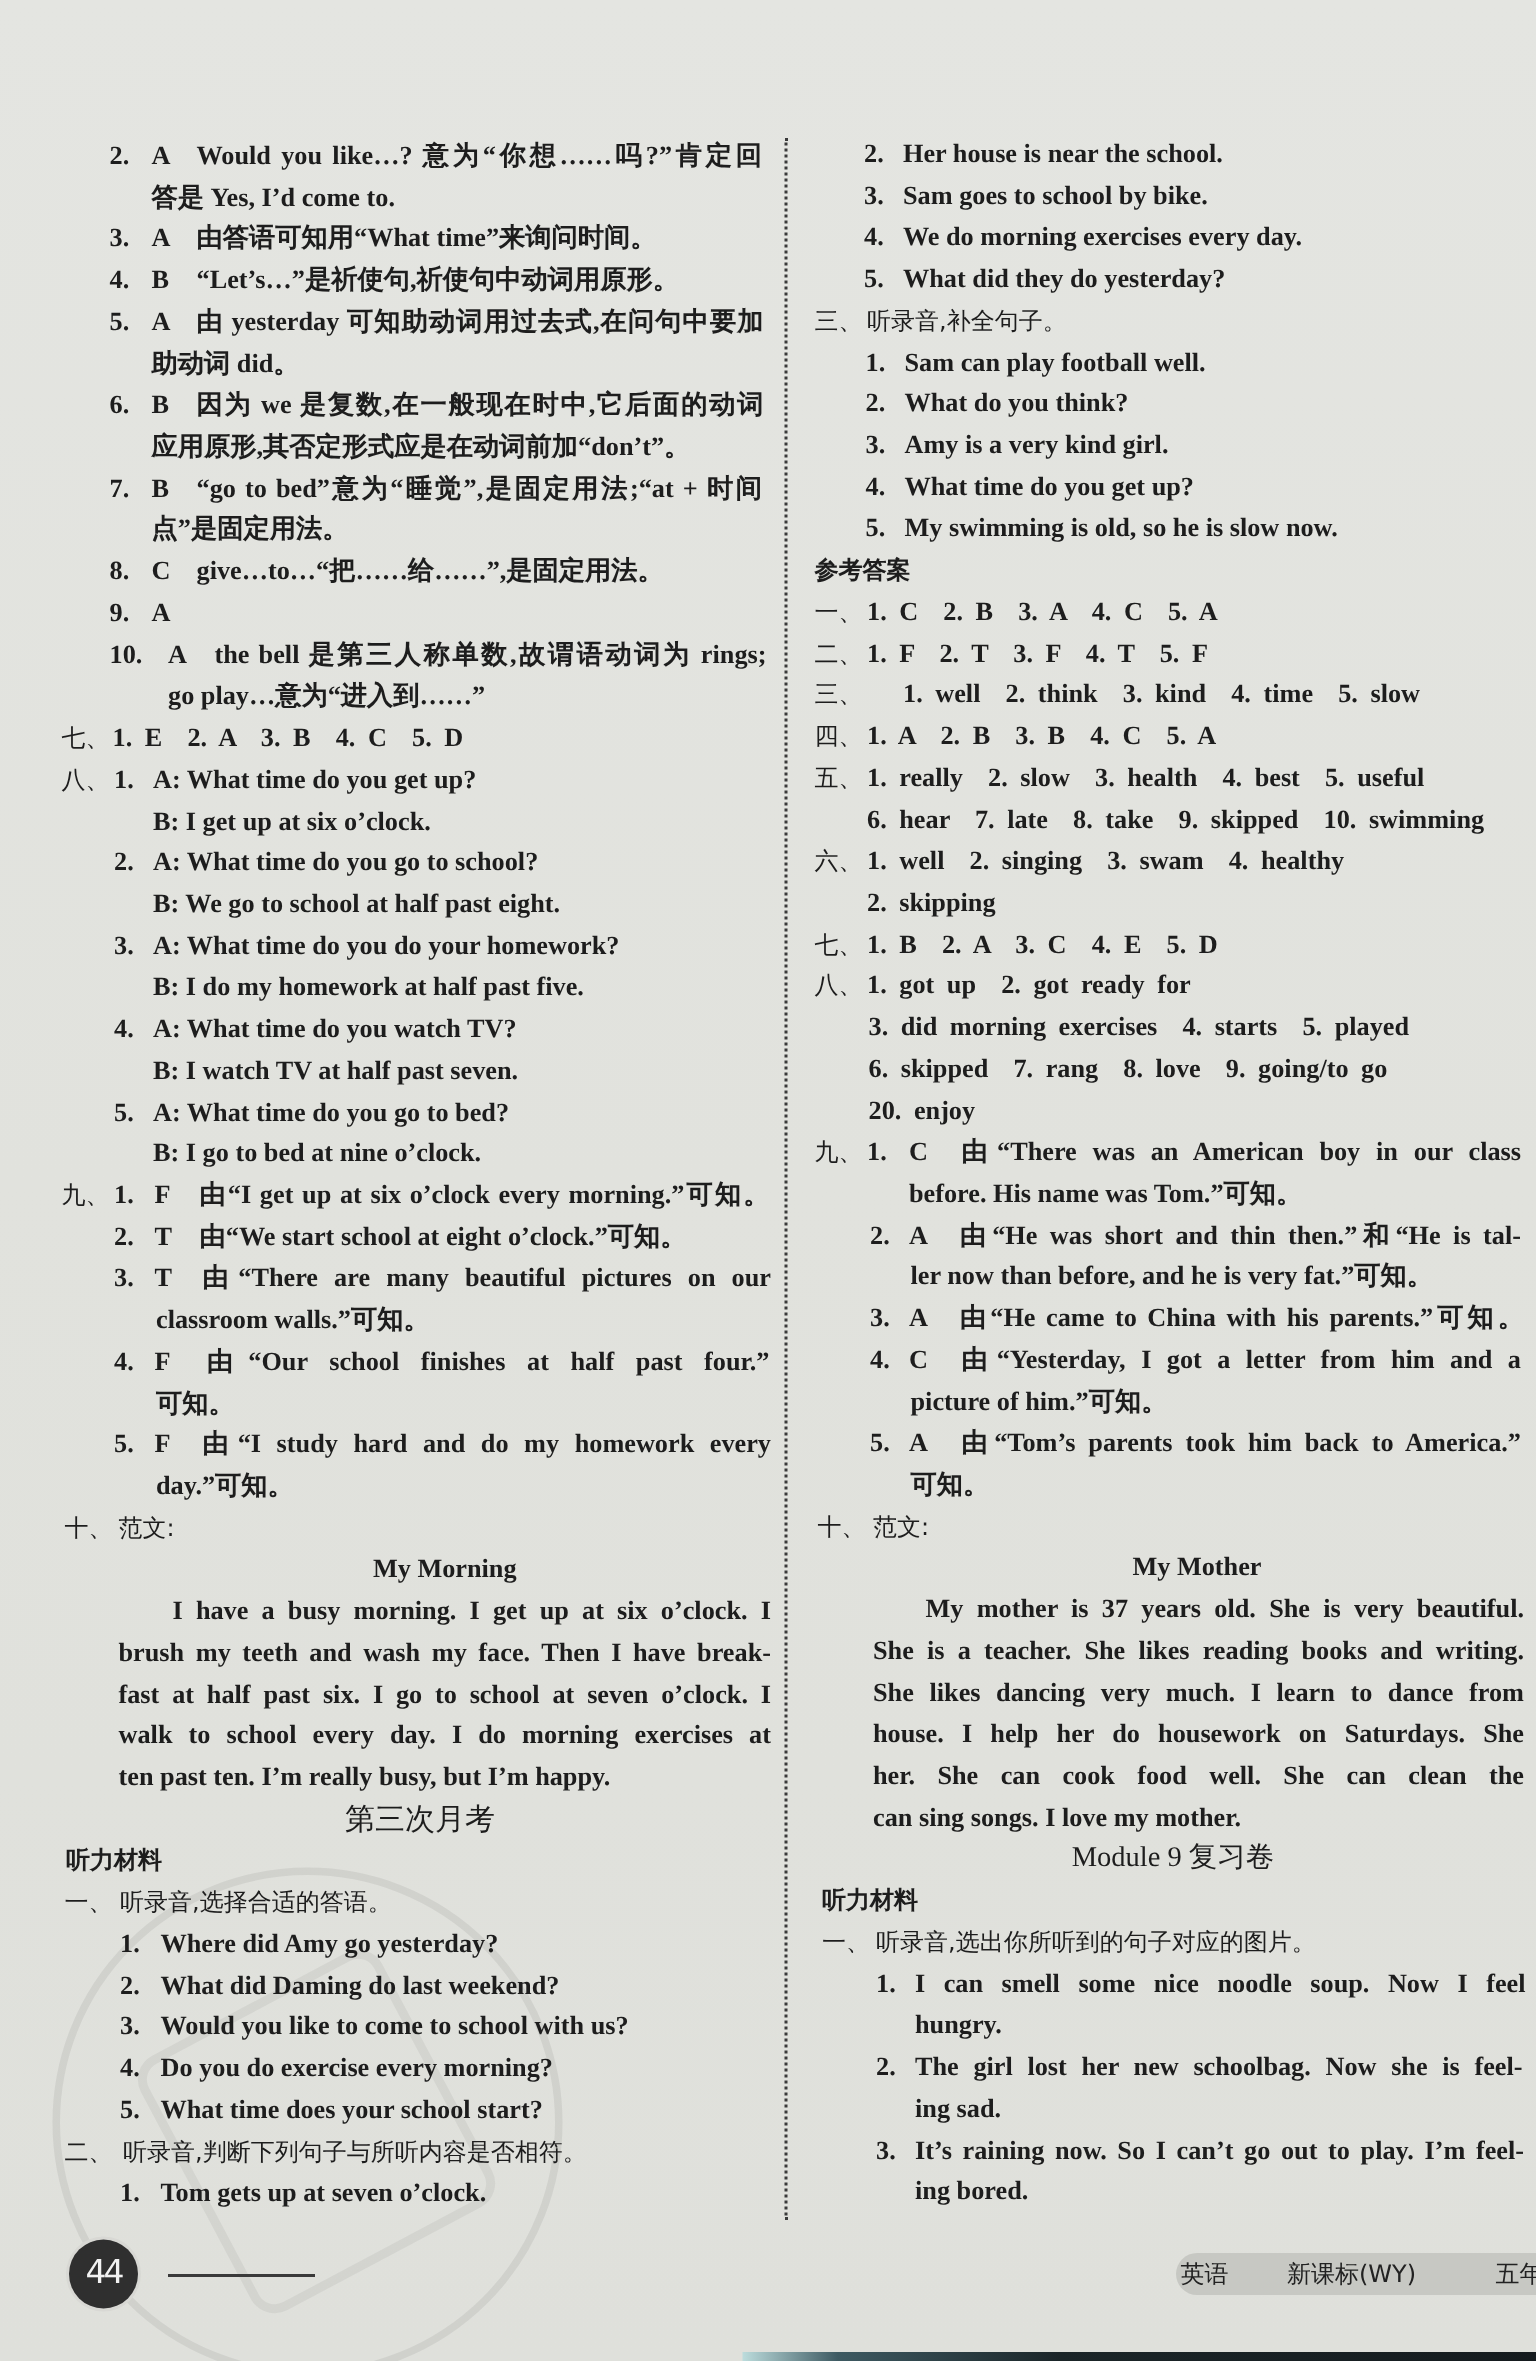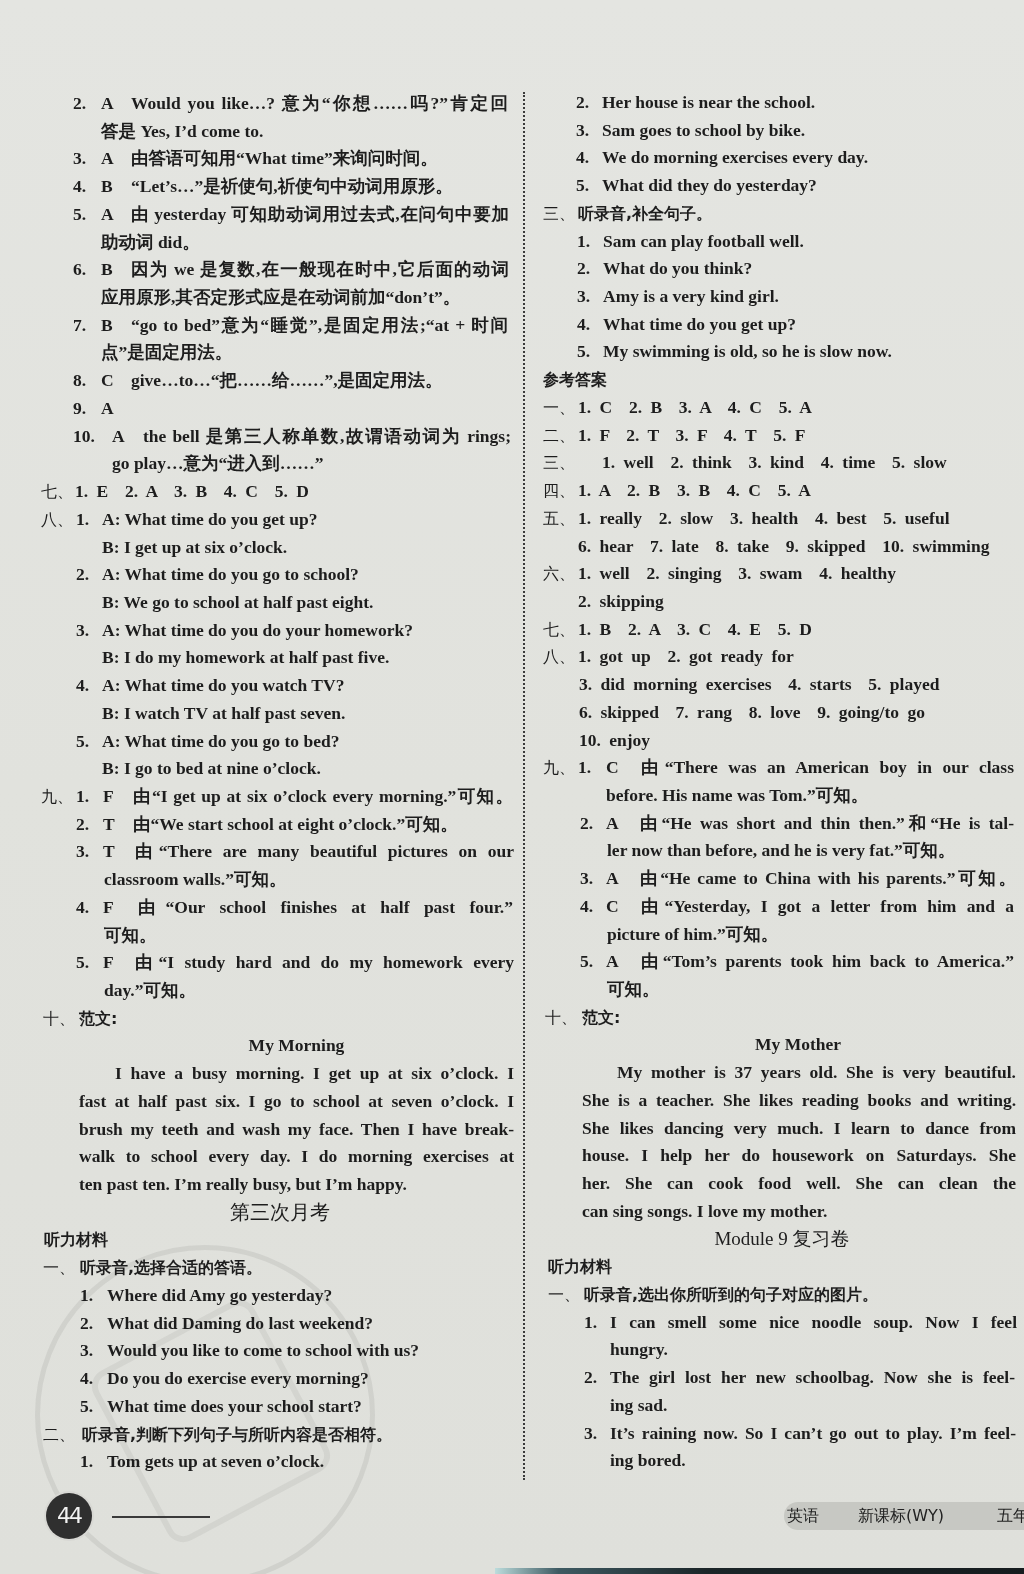--- a/index.html
+++ b/index.html
@@ -8,21 +8,21 @@
     background: linear-gradient(180deg, #e4e5e1 0%, #e1e2dd 50%, #dfe0db 100%);
     font-family: "Liberation Serif", "DejaVu Serif", serif;
     font-size:17.5px; color:#1d1d1d; font-weight:bold;
   }
   .col { position:absolute; left:0; width:1024px; }
   .ln { position:relative; height:27.73px; }
   .a { position:absolute; top:0; line-height:27.73px; white-space:nowrap; }
   .pre { white-space:pre; word-spacing:4px; }
   .j { text-align:justify; text-align-last:justify; }
   .mk { font-weight:normal; font-family:"DejaVu Sans", sans-serif; font-size:16px; }
-  .lab { font-weight:bold; font-family:"DejaVu Sans", sans-serif; font-size:16px; }
+  .lab { font-weight:normal; font-family:"DejaVu Sans", sans-serif; font-size:16px; }
   .hd { font-family:"DejaVu Sans", sans-serif; font-size:16px; font-weight:bold; }
   .ctr { text-align:center; }
   .cn-title { font-family:"DejaVu Sans", sans-serif; font-weight:normal; font-size:20px; }
   .divider { position:absolute; left:523px; top:92px; height:1388px; border-left:2px dotted #3a3a3a; }
   .stamp { position:absolute; left:35px; top:1245px; width:340px; height:340px; border-radius:50%;
            border:5px solid rgba(80,80,80,0.10); box-sizing:border-box; }
   .stamp-inner { position:absolute; left:80px; top:75px; width:170px; height:180px; border:6px solid rgba(80,80,80,0.08);
            border-radius:18px; transform:rotate(-28deg); }
   .pgnum { position:absolute; left:46px; top:1493px; width:46px; height:46px; border-radius:50%;
            background:#2f2f2f; color:#f2f2f2; font-family:"DejaVu Sans", sans-serif; font-weight:normal;
@@ -204,24 +204,24 @@
   </div>
 
   <div class="ln">
     <span class="a ctr" style="left:79px;width:435px">My Morning</span>
   </div>
 
   <div class="ln">
     <span class="a j" style="left:115px;width:399px">I have a busy morning. I get up at six o’clock. I</span>
   </div>
   <div class="ln">
+    <span class="a j" style="left:79px;width:435px">brush my teeth and wash my face. Then I have break-</span>
+  </div>
+  <div class="ln">
     <span class="a j" style="left:79px;width:435px">fast at half past six. I go to school at seven o’clock. I</span>
-  </div>
-  <div class="ln">
-    <span class="a j" style="left:79px;width:435px">brush my teeth and wash my face. Then I have break-</span>
   </div>
   <div class="ln">
     <span class="a j" style="left:79px;width:435px">walk to school every day. I do morning exercises at</span>
   </div>
   <div class="ln">
     <span class="a" style="left:79px">ten past ten. I’m really busy, but I’m happy.</span>
   </div>
 
   <div class="ln">
     <span class="a ctr cn-title" style="left:40px;width:480px">第三次月考</span>
@@ -355,21 +355,21 @@
     <span class="a mk" style="left:543px">八、</span>
     <span class="a pre" style="left:578px">1. got up  2. got ready for</span>
   </div>
   <div class="ln">
     <span class="a pre" style="left:579px">3. did morning exercises  4. starts  5. played</span>
   </div>
   <div class="ln">
     <span class="a pre" style="left:579px">6. skipped  7. rang  8. love  9. going/to go</span>
   </div>
   <div class="ln">
-    <span class="a pre" style="left:579px">10. enjoy</span>
+    <span class="a pre" style="left:579px">20. enjoy</span>
   </div>
 
   <div class="ln">
     <span class="a mk" style="left:543px">九、</span>
     <span class="a" style="left:578px">1.</span>
     <span class="a" style="left:606px">C</span>
     <span class="a j" style="left:641px;width:373px">由“There was an American boy in our class</span>
   </div>
   <div class="ln">
     <span class="a" style="left:606px">before. His name was Tom.”可知。</span>

